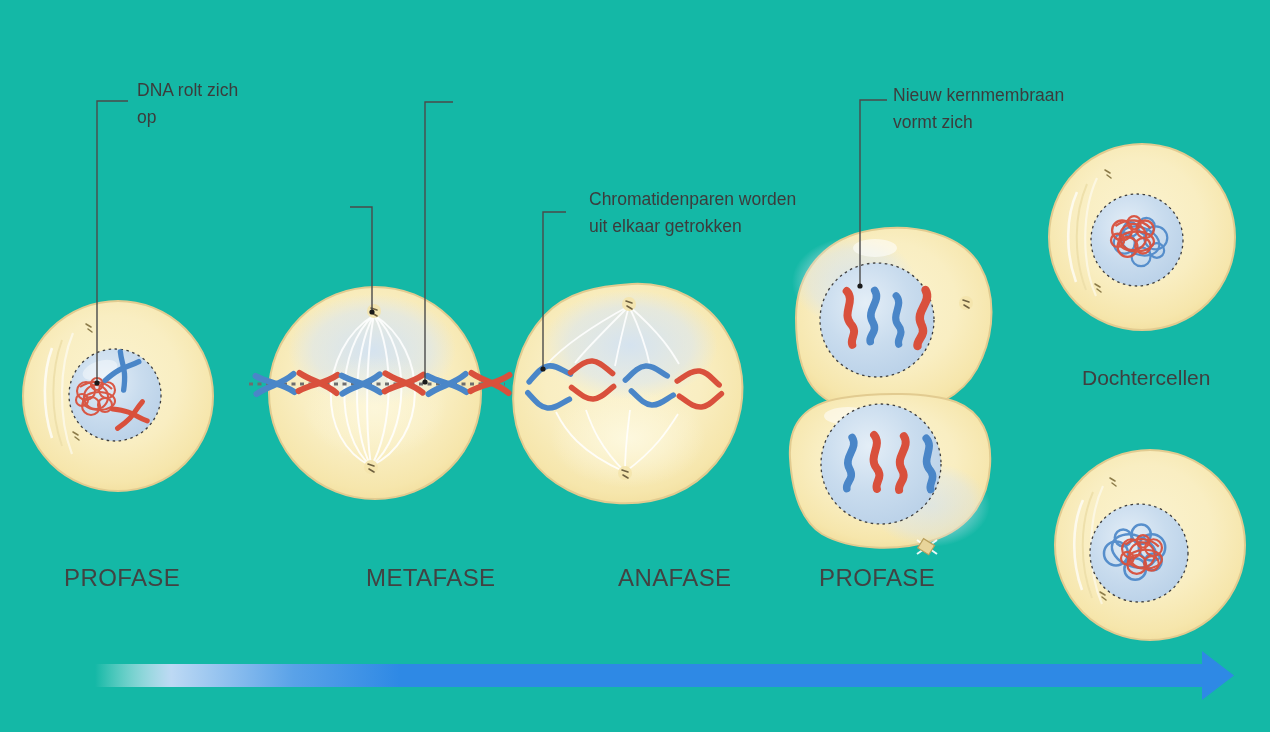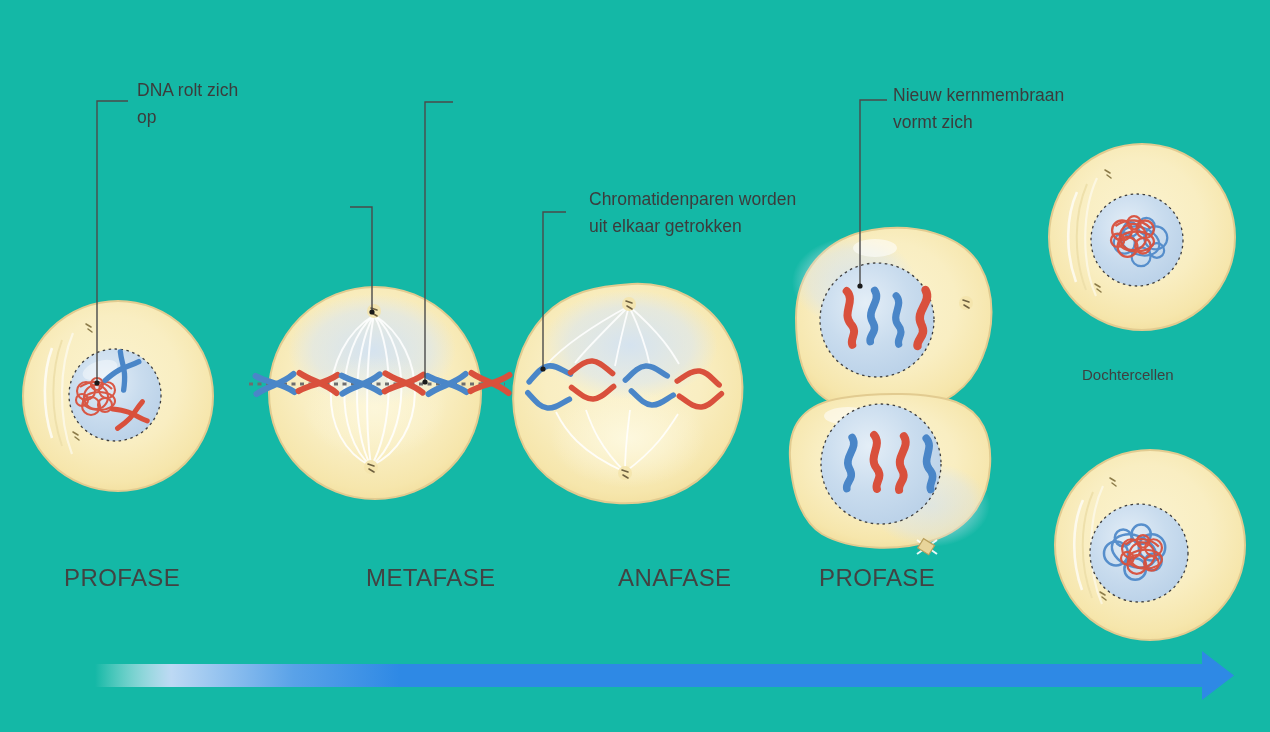--- a/index.html
+++ b/index.html
@@ -8,21 +8,21 @@
     font-family:"Liberation Sans","DejaVu Sans",sans-serif;color:var(--text,#3c3c3c);
   }
   .stage svg{position:absolute;left:0;top:0;}
   .ann{
     position:absolute;font-size:17.5px;line-height:27px;color:var(--text,#3c3c3c);
   }
   .phase{
     position:absolute;font-size:24px;letter-spacing:.4px;color:#424242;
   }
   .daughter-label{
-    position:absolute;font-size:15px;color:#3f3f3f;
+    position:absolute;font-size:21px;color:#3f3f3f;
   }
   .st-blue{color:var(--chromosome-blue,#4a86c8);}
   .st-red{color:var(--chromosome-red,#d9503c);}
 </style>
 </head>
 <body>
 
 <div class="stage">
 
 <svg width="1270" height="732" viewBox="0 0 1270 732">

